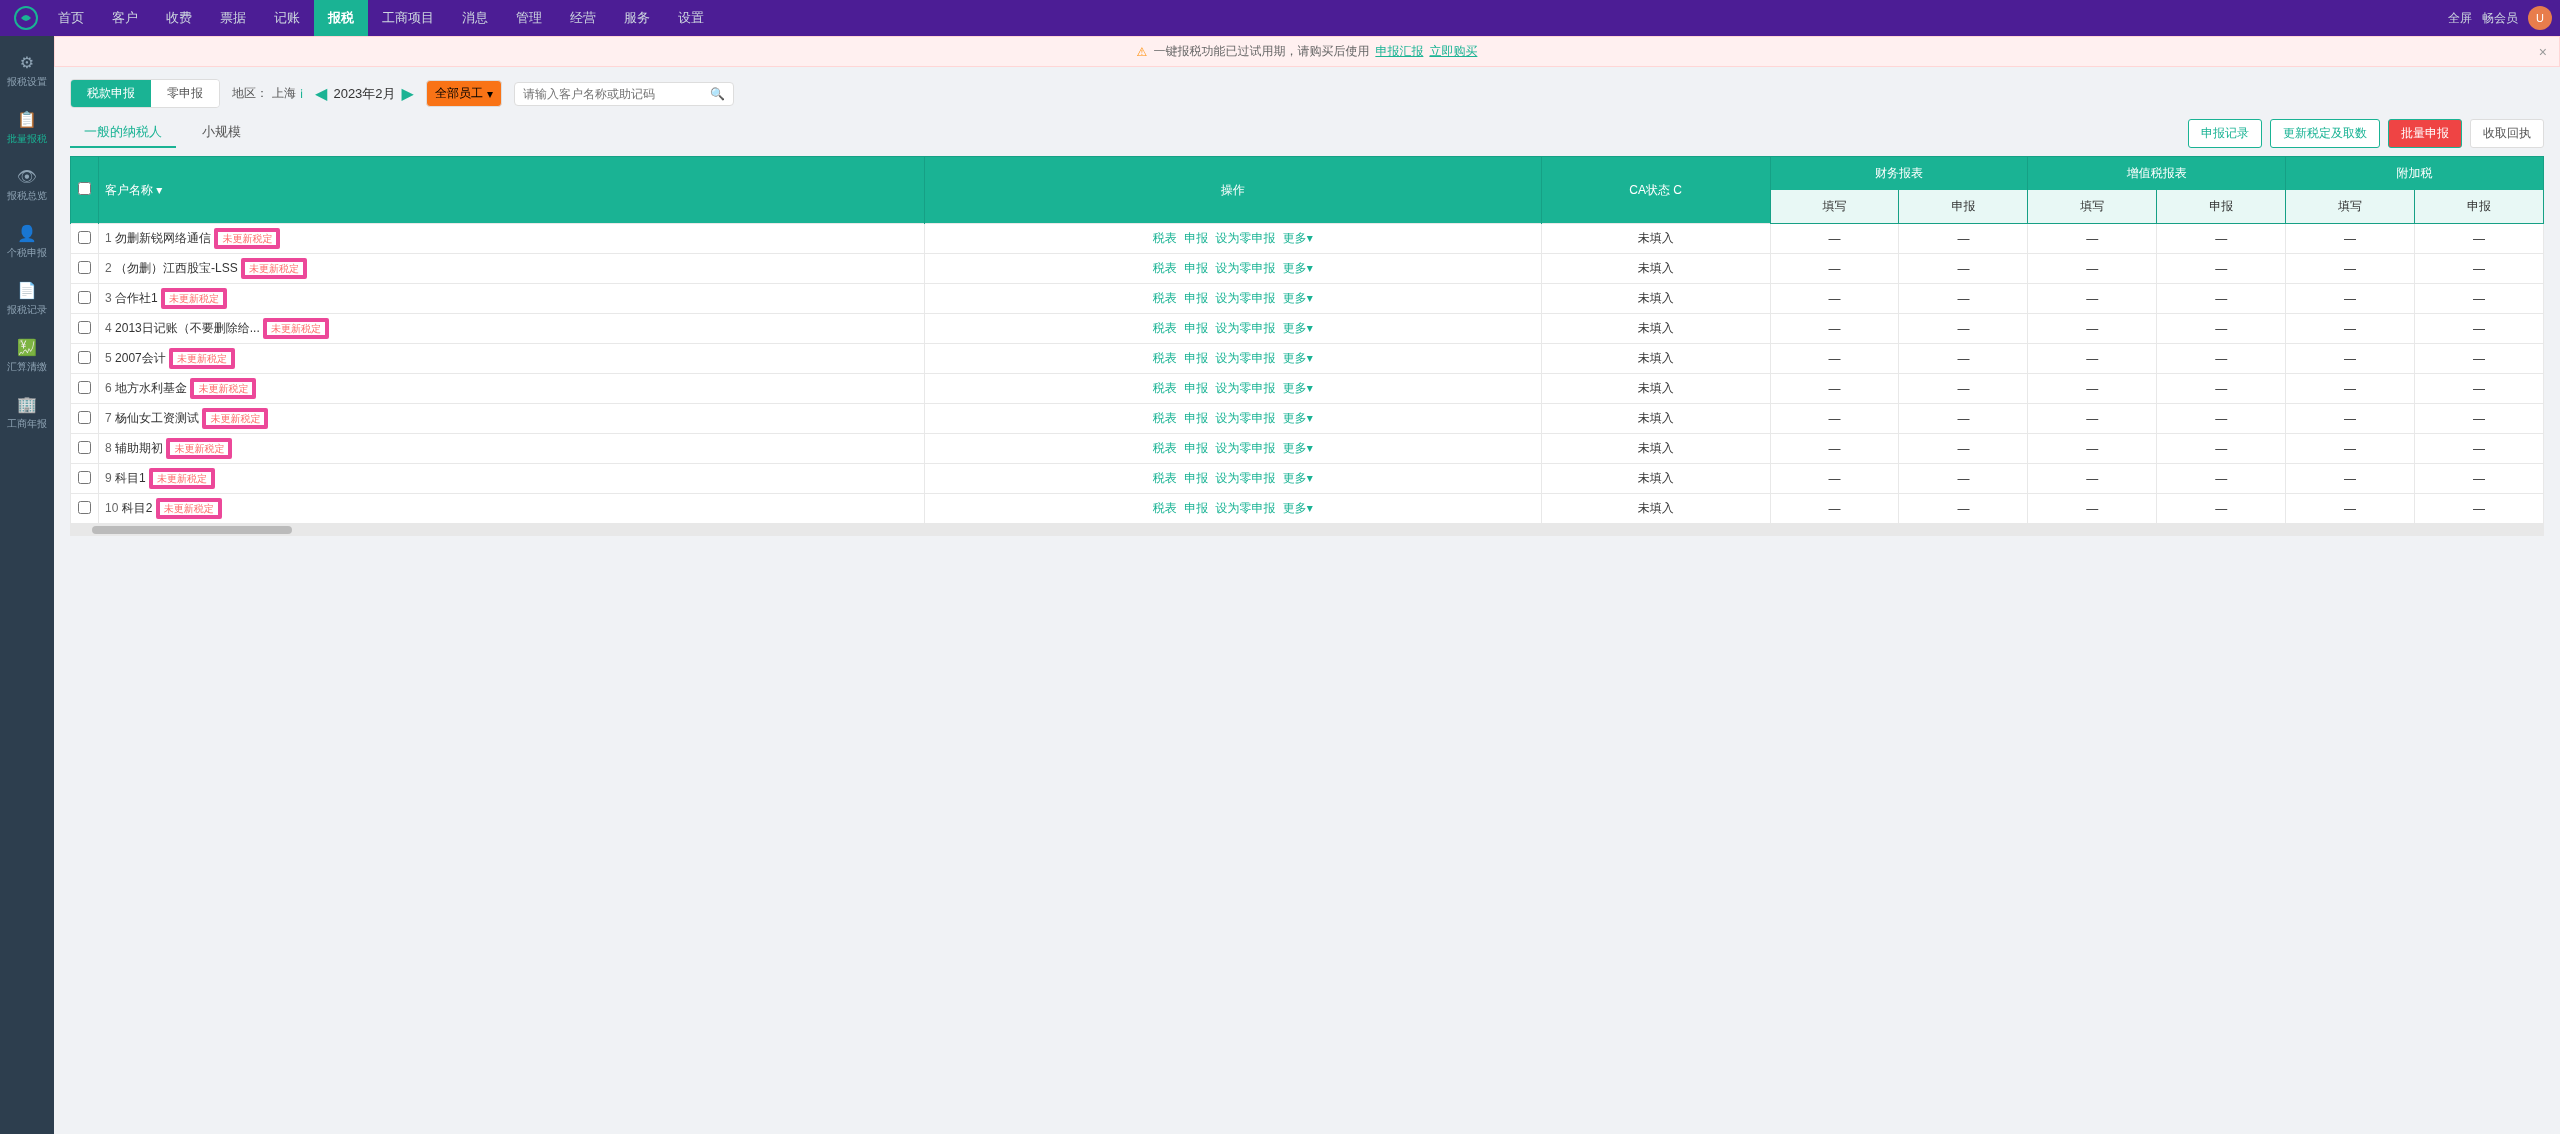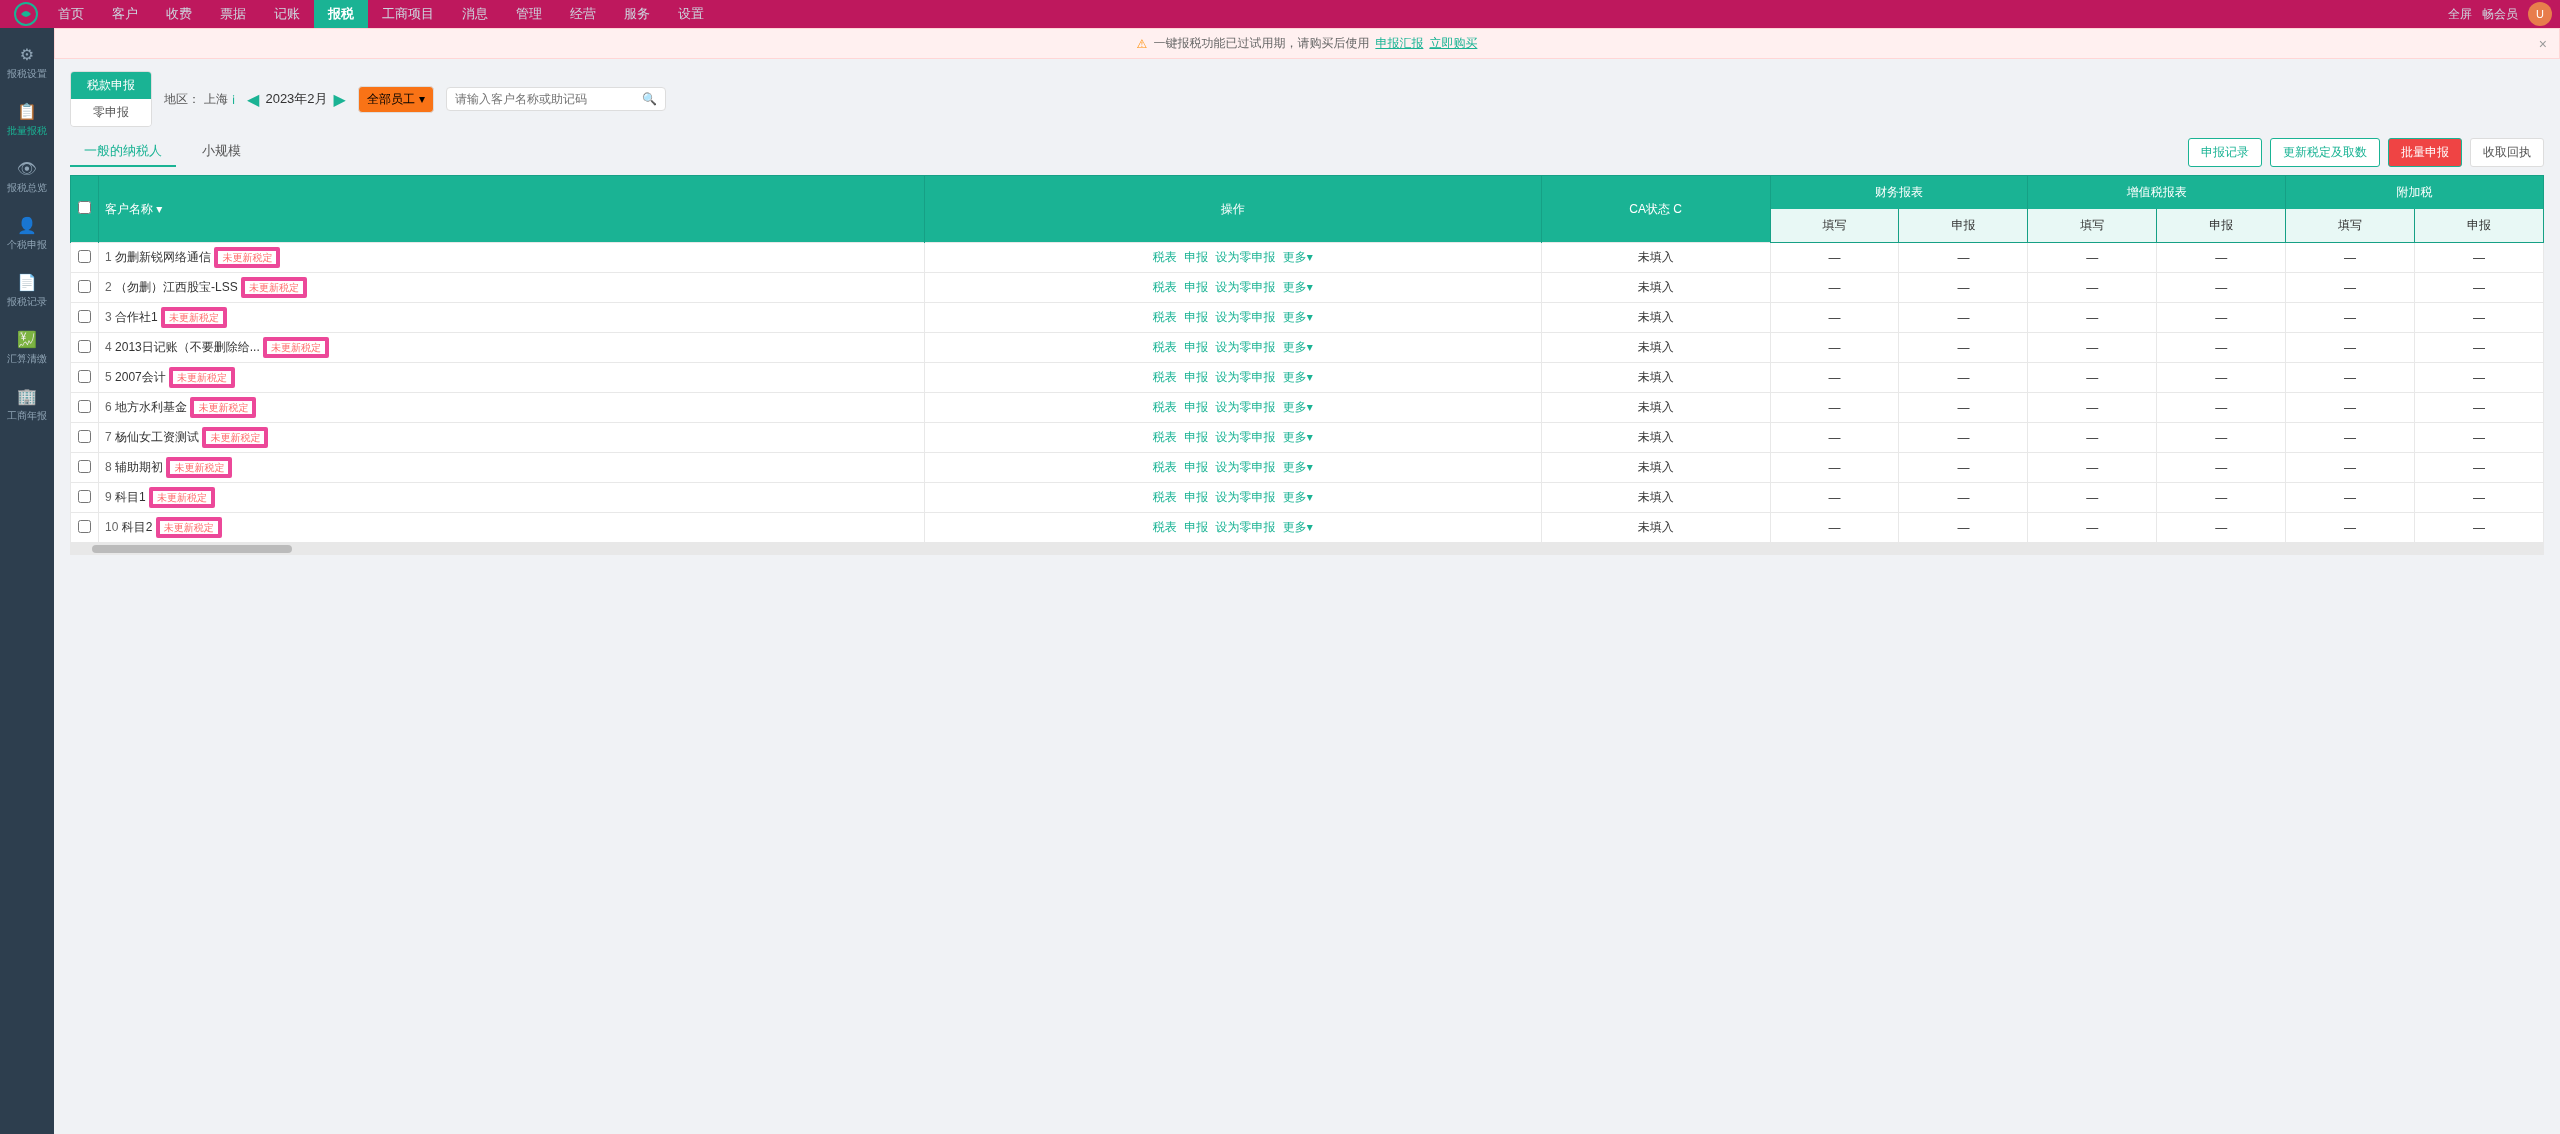--- a/index.html
+++ b/index.html
@@ -1,19 +1,19 @@
 <!DOCTYPE html>
 <html><head>
   <meta charset="utf-8">
   <style>
     * { box-sizing: border-box; margin: 0; padding: 0; }
     body { font-family: 'Microsoft YaHei', Arial, sans-serif; font-size: 12px; background: #f0f2f5; display: flex; flex-direction: column; height: 100vh; overflow: hidden; }
 
     
-    .top-nav { background: #be185d; display: flex; align-items: center; height: 28px; padding: 0 8px; }
+    .top-nav { background: #4c1d95; display: flex; align-items: center; height: 36px; padding: 0 8px; }
     .top-nav .logo { width: 36px; height: 36px; display: flex; align-items: center; justify-content: center; }
     .top-nav .logo svg { width: 24px; height: 24px; }
     .top-nav .nav-items { display: flex; align-items: center; flex: 1; }
     .top-nav .nav-item { color: #cdd6df; padding: 0 14px; height: 36px; display: flex; align-items: center; cursor: pointer; font-size: 13px; }
     .top-nav .nav-item.active { background: #1ab394; color: #fff; font-weight: bold; }
     .top-nav .nav-right { display: flex; align-items: center; gap: 10px; margin-left: auto; color: #cdd6df; font-size: 12px; justify-content: center; }
     .top-nav .nav-right span { cursor: pointer; }
 
     
     .main-layout { display: flex; flex: 1; overflow: hidden; }
@@ -31,21 +31,21 @@
     .notice-banner { background: #fff0f0; border: 1px solid #ffd6d6; display: flex; align-items: center; justify-content: center; gap: 6px; padding: 6px 12px; font-size: 12px; color: #666; position: relative; }
     .notice-banner .warn-icon { color: #ff8c00; }
     .notice-banner a { color: #1ab394; text-decoration: underline; cursor: pointer; }
     .notice-banner .close-btn { position: absolute; right: 12px; top: 50%; transform: translateY(-50%); cursor: pointer; color: #999; font-size: 14px; }
 
     
     .main-panel { flex: 1; padding: 12px 16px; overflow: auto; }
 
     
     .filter-row { display: flex; align-items: center; gap: 12px; margin-bottom: 10px; }
-    .tab-group { display: flex; border: 1px solid #ddd; border-radius: 4px; overflow: hidden; flex-direction: column; }
+    .tab-group { display: flex; border: 1px solid #ddd; border-radius: 4px; overflow: hidden; }
     .tab-btn { padding: 5px 16px; background: #fff; border: none; cursor: pointer; font-size: 12px; color: #555; }
     .tab-btn.active { background: #1ab394; color: #fff; }
     .region-info { display: flex; align-items: center; gap: 4px; font-size: 12px; color: #555; }
     .region-info .info-icon { color: #1ab394; cursor: pointer; }
     .date-nav { display: flex; align-items: center; gap: 6px; font-size: 13px; color: #333; }
     .date-nav button { background: none; border: none; cursor: pointer; color: #1ab394; font-size: 16px; }
     .staff-select { display: flex; align-items: center; gap: 4px; border: 1px solid #ddd; border-radius: 4px; padding: 4px 8px; background: #f97316; cursor: pointer; font-size: 12px; }
     .search-box { display: flex; align-items: center; border: 1px solid #ddd; border-radius: 4px; background: #fff; padding: 4px 8px; gap: 4px; flex: 1; max-width: 220px; }
     .search-box input { border: none; outline: none; font-size: 12px; flex: 1; color: #999; }
 

